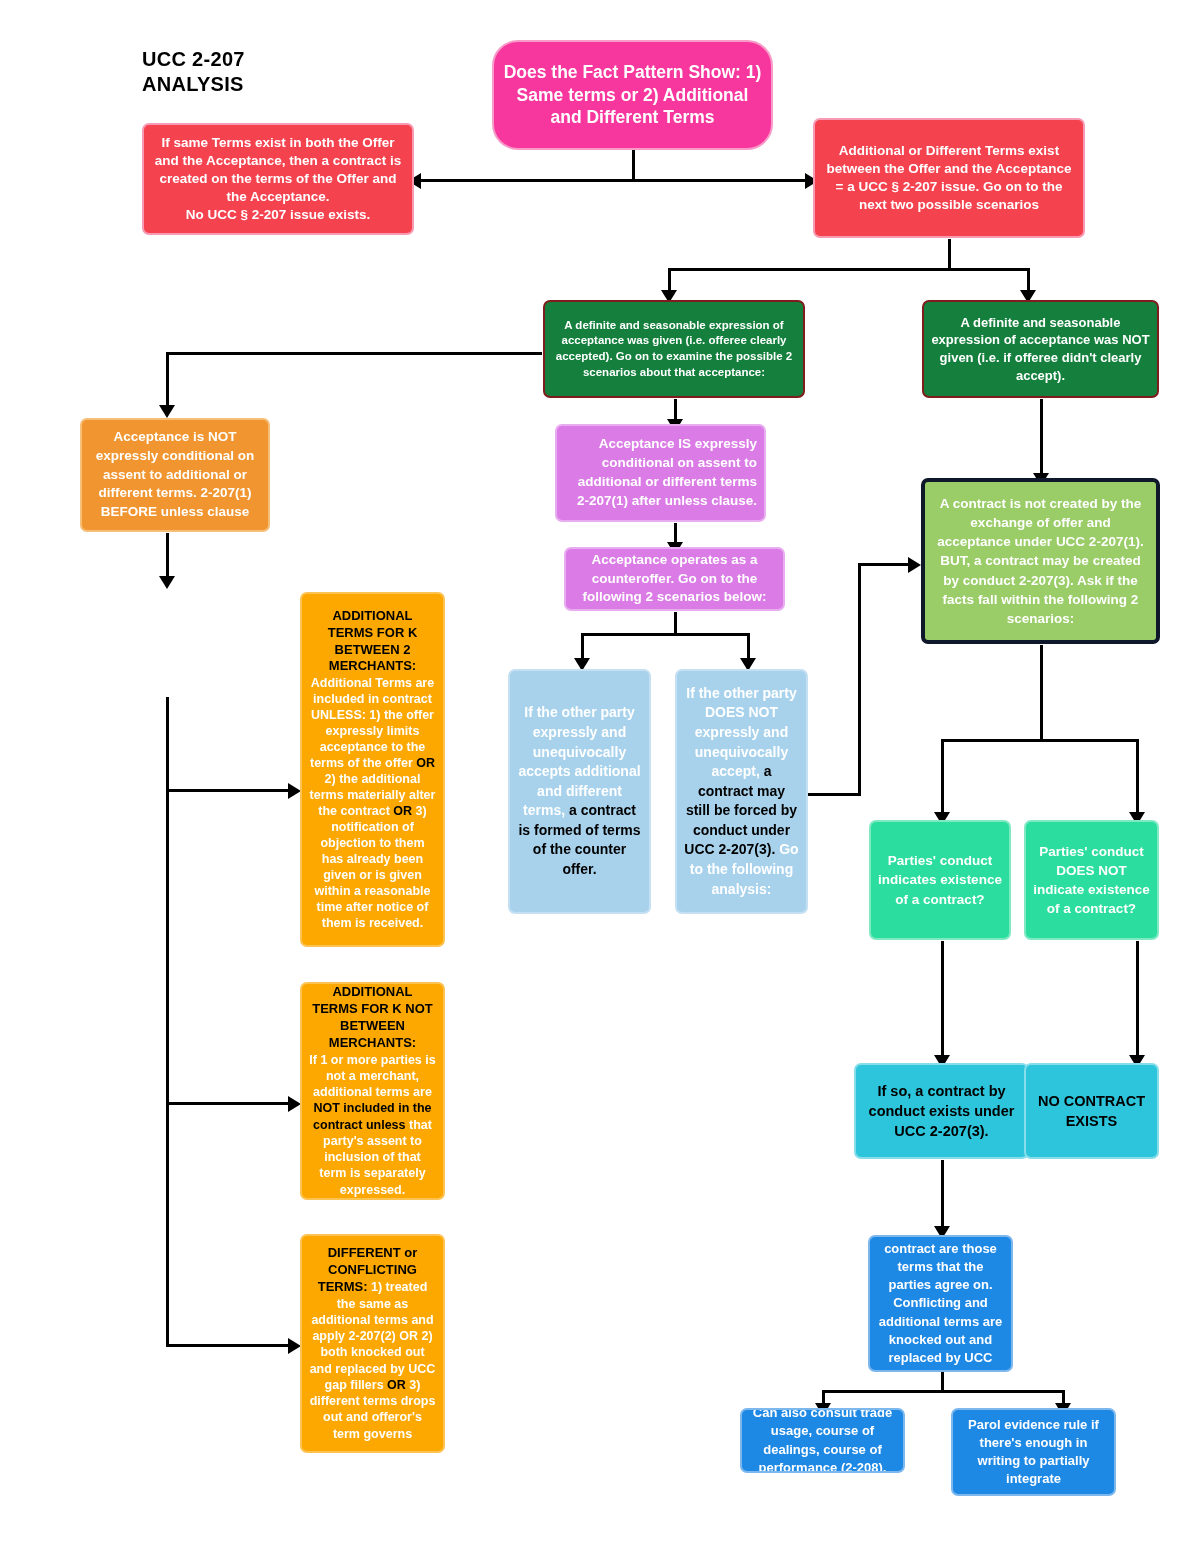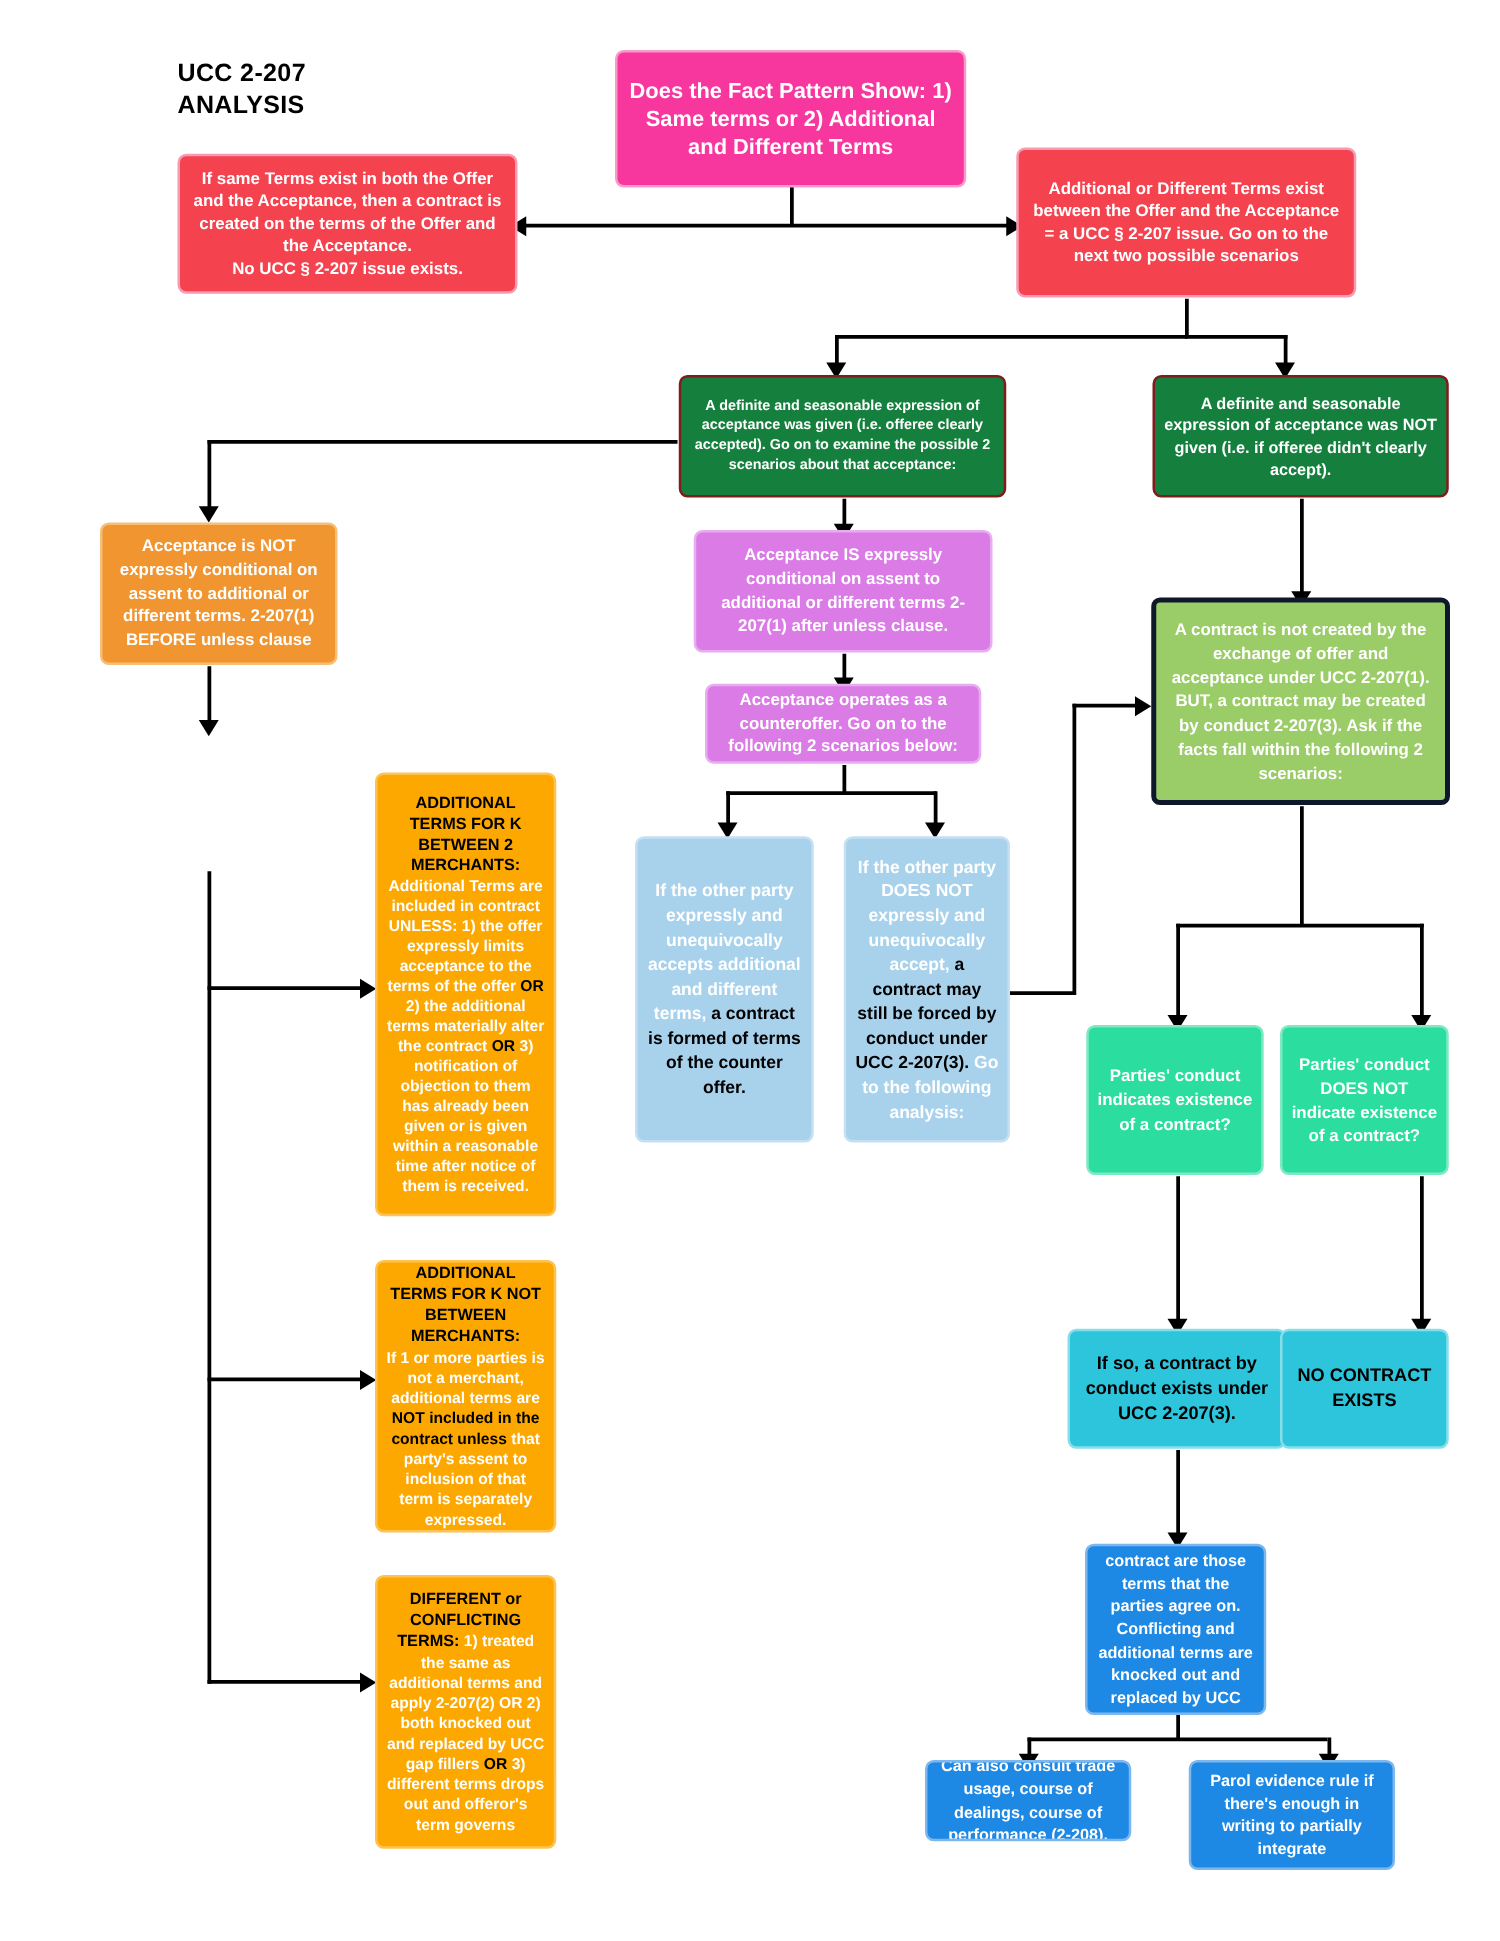--- a/index.html
+++ b/index.html
@@ -20,21 +20,21 @@
     overflow:hidden;
   }
   .node .txt{width:100%;display:block;}
 
   
   .c-magenta{background:#F7369E;border:2px solid #F79BC8;color:#ffffff;}
   .c-red{background:#F4424F;border:2px solid #F79BB4;color:#ffffff;}
   .c-pink{background:#15803d;border:2px solid #7f1d1d;color:#ffffff;}
   .c-orchid{background:#DA7BE6;border:2px solid #E8ADF0;color:#ffffff;}
   .c-orange{background:#F0952F;border:2px solid #F6BE77;color:#ffffff;}
-  .c-amber{background:#FCA800;border:2px solid #FDC352;color:#ffffff;margin-top:26px;}
+  .c-amber{background:#FCA800;border:2px solid #FDC352;color:#ffffff;}
   .c-green{background:#9ACC68;border:4px solid #0f172a;color:#ffffff;}
   .c-mint{background:#2BDEA0;border:2px solid #7FE9C4;color:#ffffff;}
   .c-cyan{background:#2CC5DB;border:2px solid #86DEEA;color:#000000;}
   .c-blue{background:#1E88E5;border:2px solid #7CB7EE;color:#ffffff;}
   .c-lblue{background:#A8D2EC;border:2px solid #C4E0F2;color:#ffffff;}
 
   .node b.k{color:#000000;}
 
   
   .ln{position:absolute;background:#000;}
@@ -118,21 +118,21 @@
   <div class="ln v" style="left:941px;top:1160px;height:70px;"></div>
   <div class="arrow down" style="left:934px;top:1226px;"></div>
 
   <div class="ln v" style="left:941px;top:1372px;height:20px;"></div>
   <div class="ln h" style="left:822px;top:1390px;width:240px;"></div>
   <div class="ln v" style="left:822px;top:1390px;height:18px;"></div>
   <div class="arrow down" style="left:815px;top:1403px;"></div>
   <div class="ln v" style="left:1062px;top:1390px;height:18px;"></div>
   <div class="arrow down" style="left:1055px;top:1403px;"></div>
 
-  <div class="node c-magenta" style="left:492px;top:40px;width:281px;height:110px;font-size:17.5px;line-height:1.28;">
+  <div class="node c-magenta" style="left:492px;top:40px;width:281px;height:110px;font-size:17.5px;line-height:1.28;border-radius:26px;">
     <span class="txt">Does the Fact Pattern Show: 1) Same terms or 2) Additional and Different Terms</span>
   </div>
 
   <div class="node c-red" style="left:142px;top:123px;width:272px;height:112px;font-size:13.5px;line-height:1.34;white-space:pre-line;">
     <span class="txt">If same Terms exist in both the Offer and the Acceptance, then a contract is created on the terms of the Offer and the Acceptance.
 No UCC § 2-207 issue exists.</span>
   </div>
 
   <div class="node c-red" style="left:813px;top:118px;width:272px;height:120px;font-size:13.5px;line-height:1.34;">
     <span class="txt">Additional or Different Terms exist between the Offer and the Acceptance = a UCC § 2-207 issue. Go on to the next two possible scenarios</span>
@@ -143,21 +143,21 @@
   </div>
 
   <div class="node c-pink" style="left:922px;top:300px;width:237px;height:98px;font-size:13px;line-height:1.35;">
     <span class="txt">A definite and seasonable expression of acceptance was NOT given (i.e. if offeree didn't clearly accept).</span>
   </div>
 
   <div class="node c-orange" style="left:80px;top:418px;width:190px;height:114px;font-size:13.5px;line-height:1.38;">
     <span class="txt">Acceptance is NOT expressly conditional on assent to additional or different terms. 2-207(1) BEFORE unless clause</span>
   </div>
 
-  <div class="node c-orchid" style="left:555px;top:424px;width:239px;height:98px;font-size:13.5px;line-height:1.4;">
+  <div class="node c-orchid" style="left:555px;top:424px;width:211px;height:98px;font-size:13.5px;line-height:1.4;text-align:right;">
     <span class="txt">Acceptance IS expressly conditional on assent to additional or different terms 2-207(1) after unless clause.</span>
   </div>
 
   <div class="node c-orchid" style="left:564px;top:547px;width:221px;height:64px;font-size:13.5px;line-height:1.4;">
     <span class="txt">Acceptance operates as a counteroffer. Go on to the following 2 scenarios below:</span>
   </div>
 
   <div class="node c-green" style="left:921px;top:478px;width:239px;height:166px;font-size:13.5px;line-height:1.42;">
     <span class="txt"><span>A contract is not created by the exchange of offer and acceptance under UCC 2-207(1). BUT, a contract may be created by conduct 2-207(3). Ask if the facts fall within the following 2 scenarios:</span></span>
   </div>

